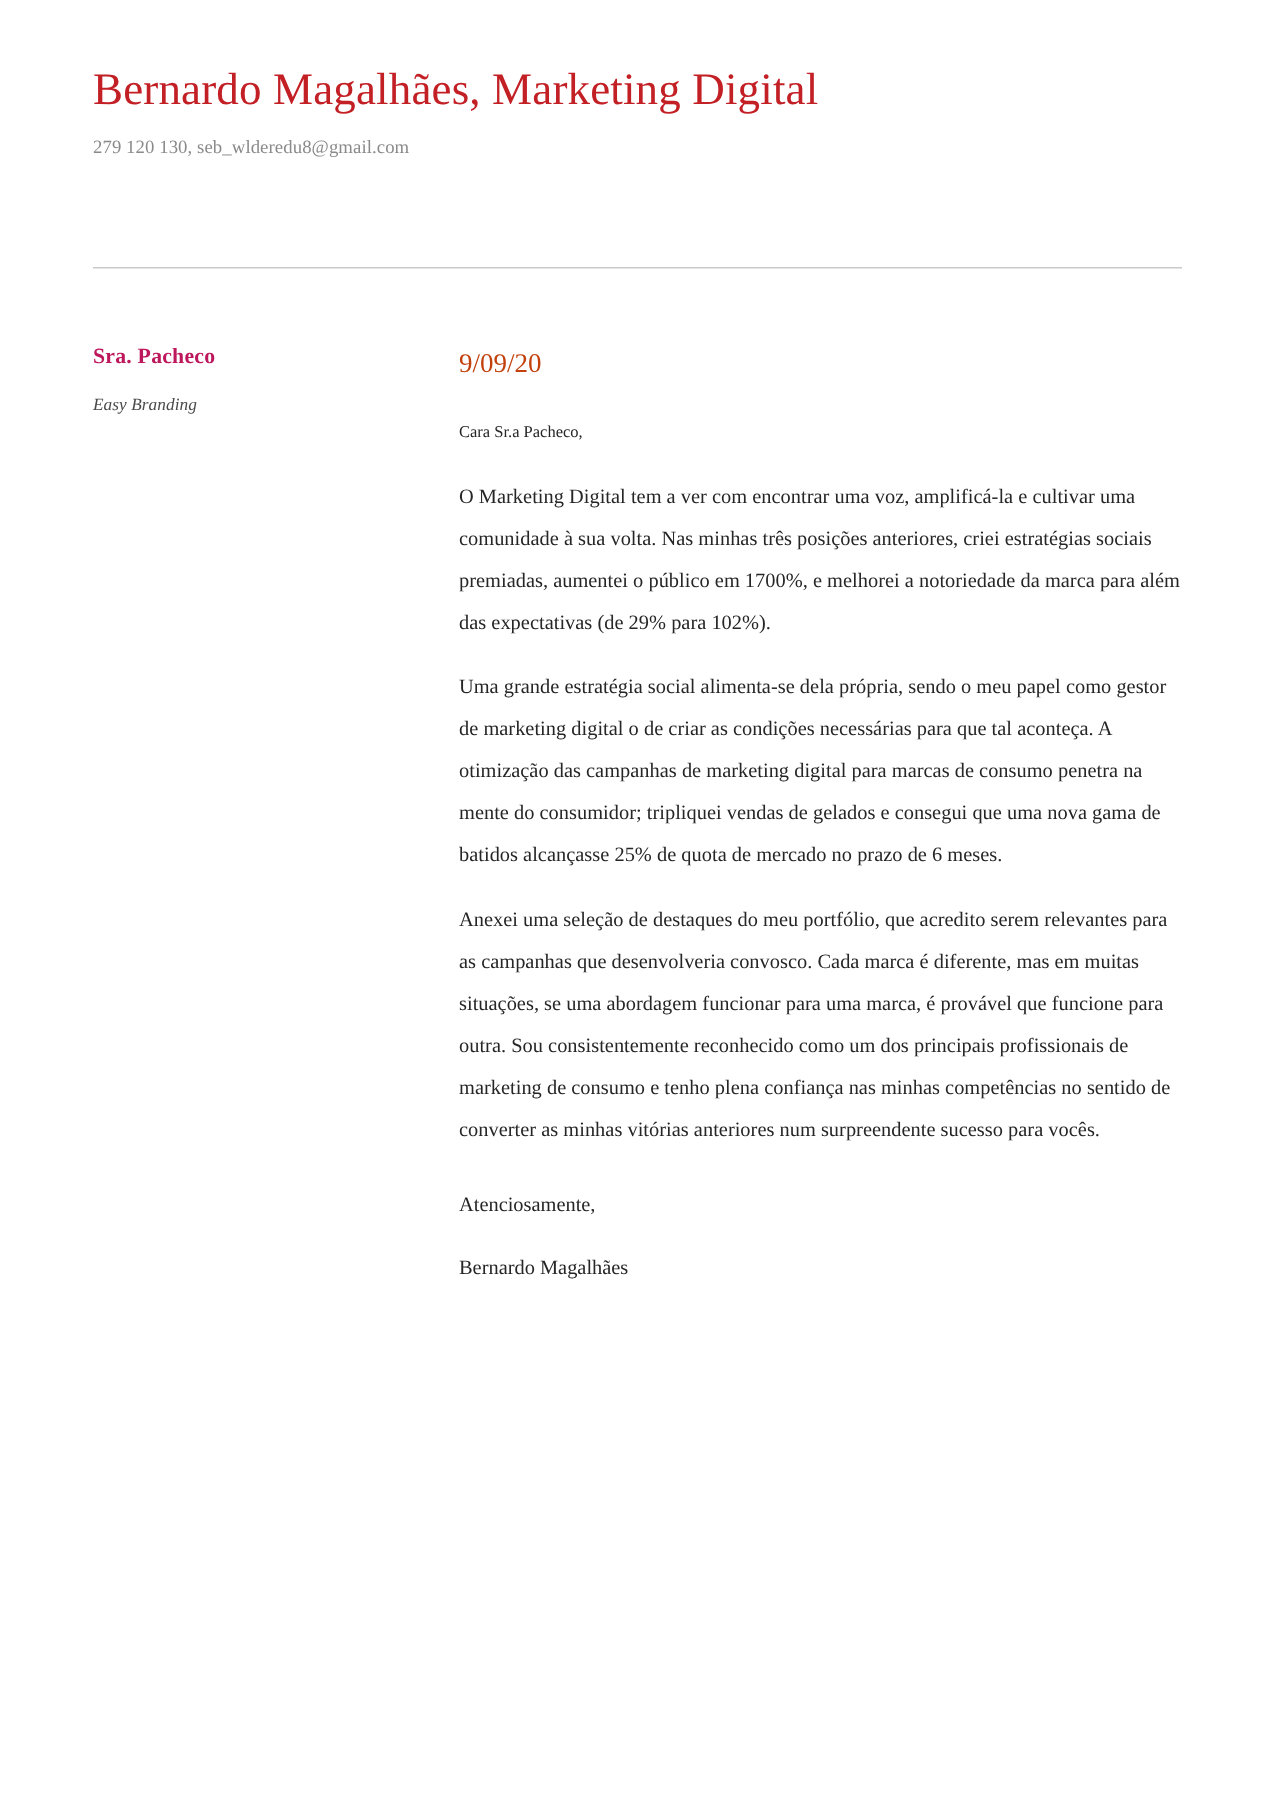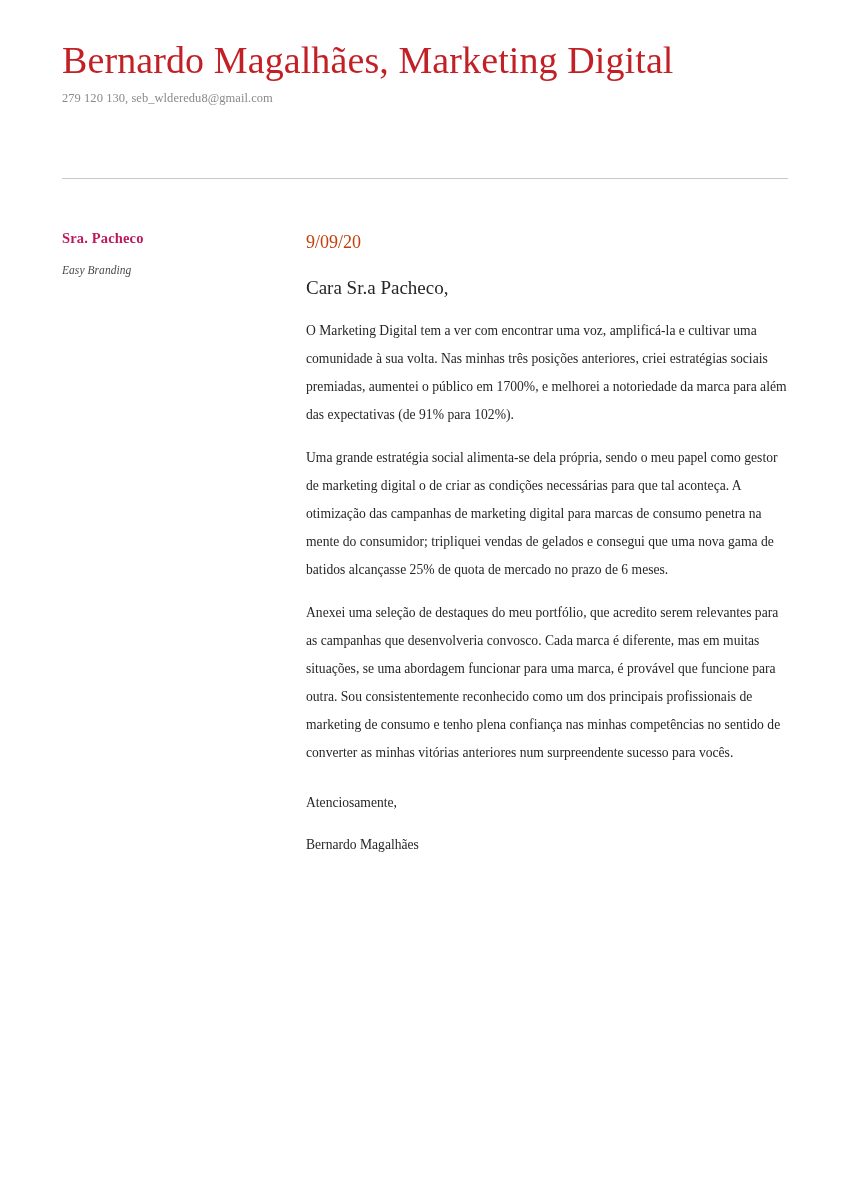--- a/index.html
+++ b/index.html
@@ -25,21 +25,21 @@
 
   
   .header {
     position: absolute;
     left: 62px;
     top: 41px;
     width: 726px;
   }
   .letterhead-name {
     font-family: "Liberation Serif", "DejaVu Serif", serif;
-    font-size: 38px;
+    font-size: 30px;
     line-height: 38px;
     font-weight: 400;
     letter-spacing: 0.1px;
     margin: 0;
     white-space: nowrap;
   }
   .contact-line {
     font-family: "Liberation Serif", "DejaVu Serif", serif;
     font-size: 12.5px;
     line-height: 21px;
@@ -100,21 +100,21 @@
     top: 2px;
     width: 482px;
   }
   .letter-date {
     font-size: 18px;
     line-height: 24px;
     color: #c2410c;
     margin: 0 0 22px 0;
   }
   .letter-salutation {
-    font-size: 19px;
+    font-size: 11px;
     line-height: 24px;
     color: #262626;
     margin: 16px 0 17px 0;
   }
   .letter-para {
     font-size: 13.6px;
     line-height: 28px;
     color: #262626;
     margin: 0 0 15px 0;
     text-align: left;
@@ -151,21 +151,21 @@
 
     <div class="recipient-col">
       <p class="recipient-name">Sra. Pacheco</p>
       <p class="recipient-company">Easy Branding</p>
     </div>
 
     <div class="letter-col">
       <p class="letter-date">9/09/20</p>
       <p class="letter-salutation">Cara Sr.a Pacheco,</p>
 
-      <p class="letter-para">O Marketing Digital tem a ver com encontrar uma voz, amplificá-la e cultivar uma comunidade à sua volta. Nas minhas três posições anteriores, criei estratégias sociais premiadas, aumentei o público em 1700%, e melhorei a notoriedade da marca para além das expectativas (de 91% para 102%).</p>
+      <p class="letter-para">O Marketing Digital tem a ver com encontrar uma voz, amplificá-la e cultivar uma comunidade à sua volta. Nas minhas três posições anteriores, criei estratégias sociais premiadas, aumentei o público em 1700%, e melhorei a notoriedade da marca para além das expectativas (de 29% para 102%).</p>
       <p class="letter-para">Uma grande estratégia social alimenta-se dela própria, sendo o meu papel como gestor de marketing digital o de criar as condições necessárias para que tal aconteça. A otimização das campanhas de marketing digital para marcas de consumo penetra na mente do consumidor; tripliquei vendas de gelados e consegui que uma nova gama de batidos alcançasse 25% de quota de mercado no prazo de 6 meses.</p>
       <p class="letter-para">Anexei uma seleção de destaques do meu portfólio, que acredito serem relevantes para as campanhas que desenvolveria convosco. Cada marca é diferente, mas em muitas situações, se uma abordagem funcionar para uma marca, é provável que funcione para outra. Sou consistentemente reconhecido como um dos principais profissionais de marketing de consumo e tenho plena confiança nas minhas competências no sentido de converter as minhas vitórias anteriores num surpreendente sucesso para vocês.</p>
 
       <p class="letter-closing">Atenciosamente,</p>
       <p class="letter-signature">Bernardo Magalhães</p>
     </div>
 
   </div>
 
 </div>

